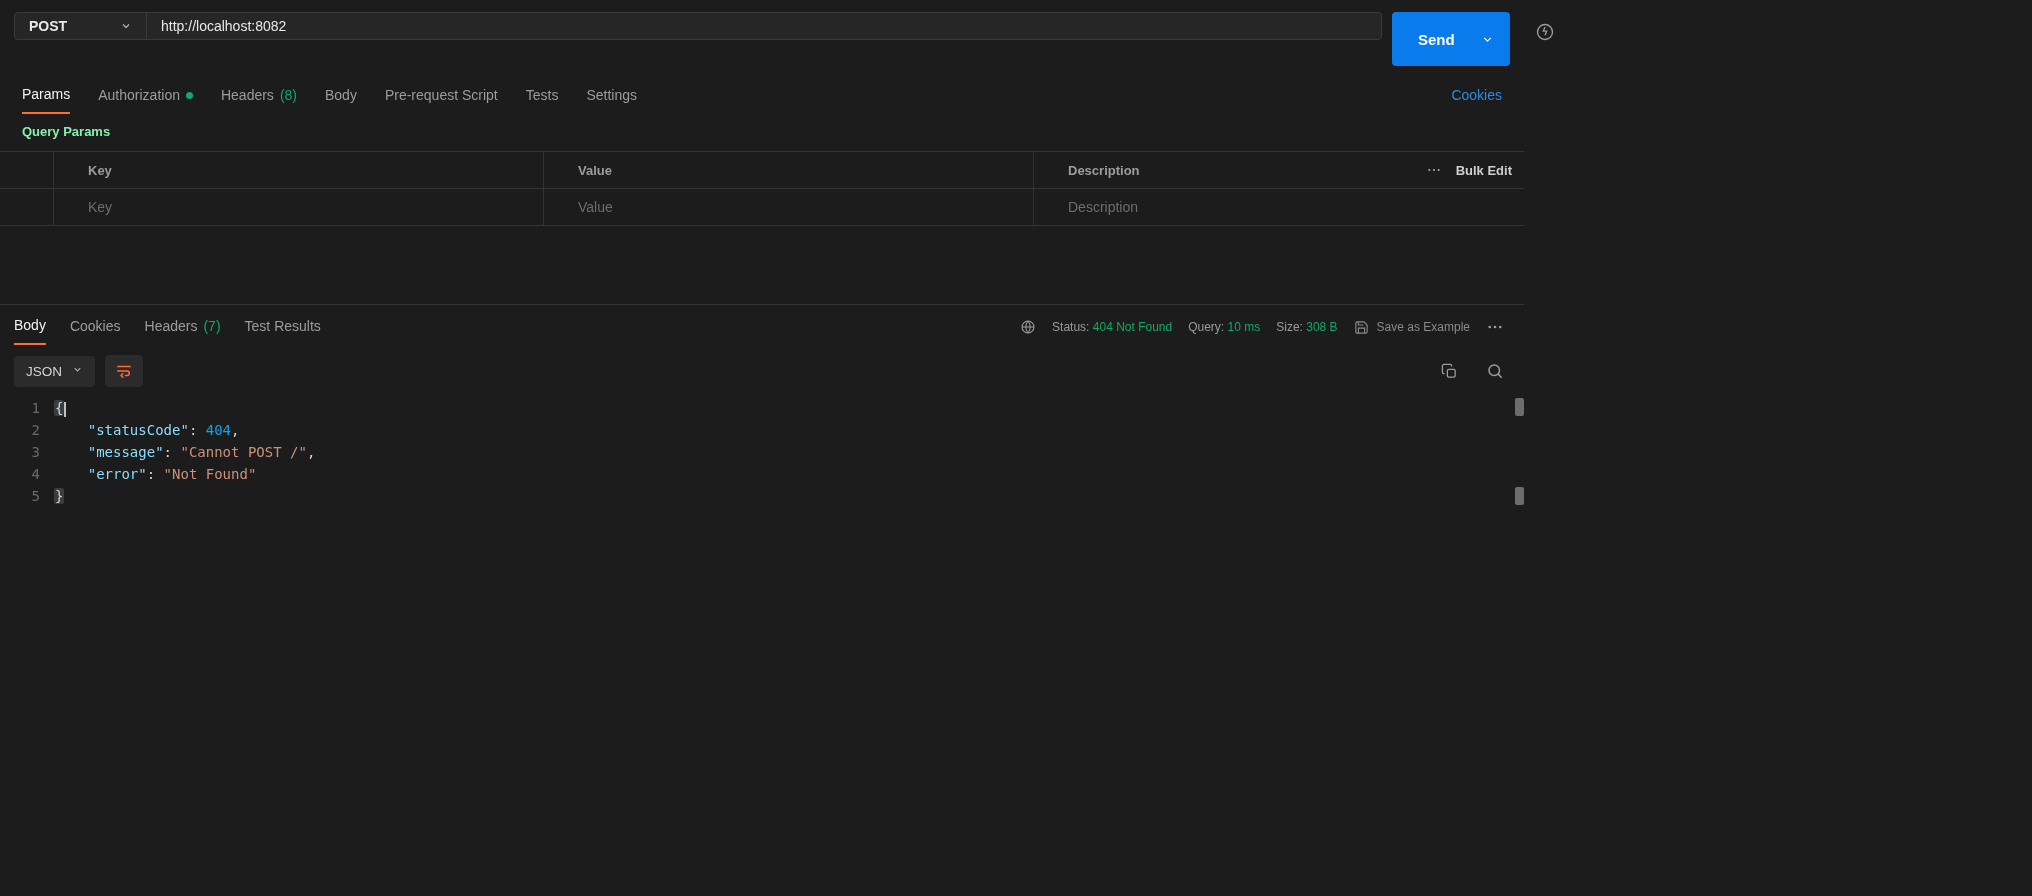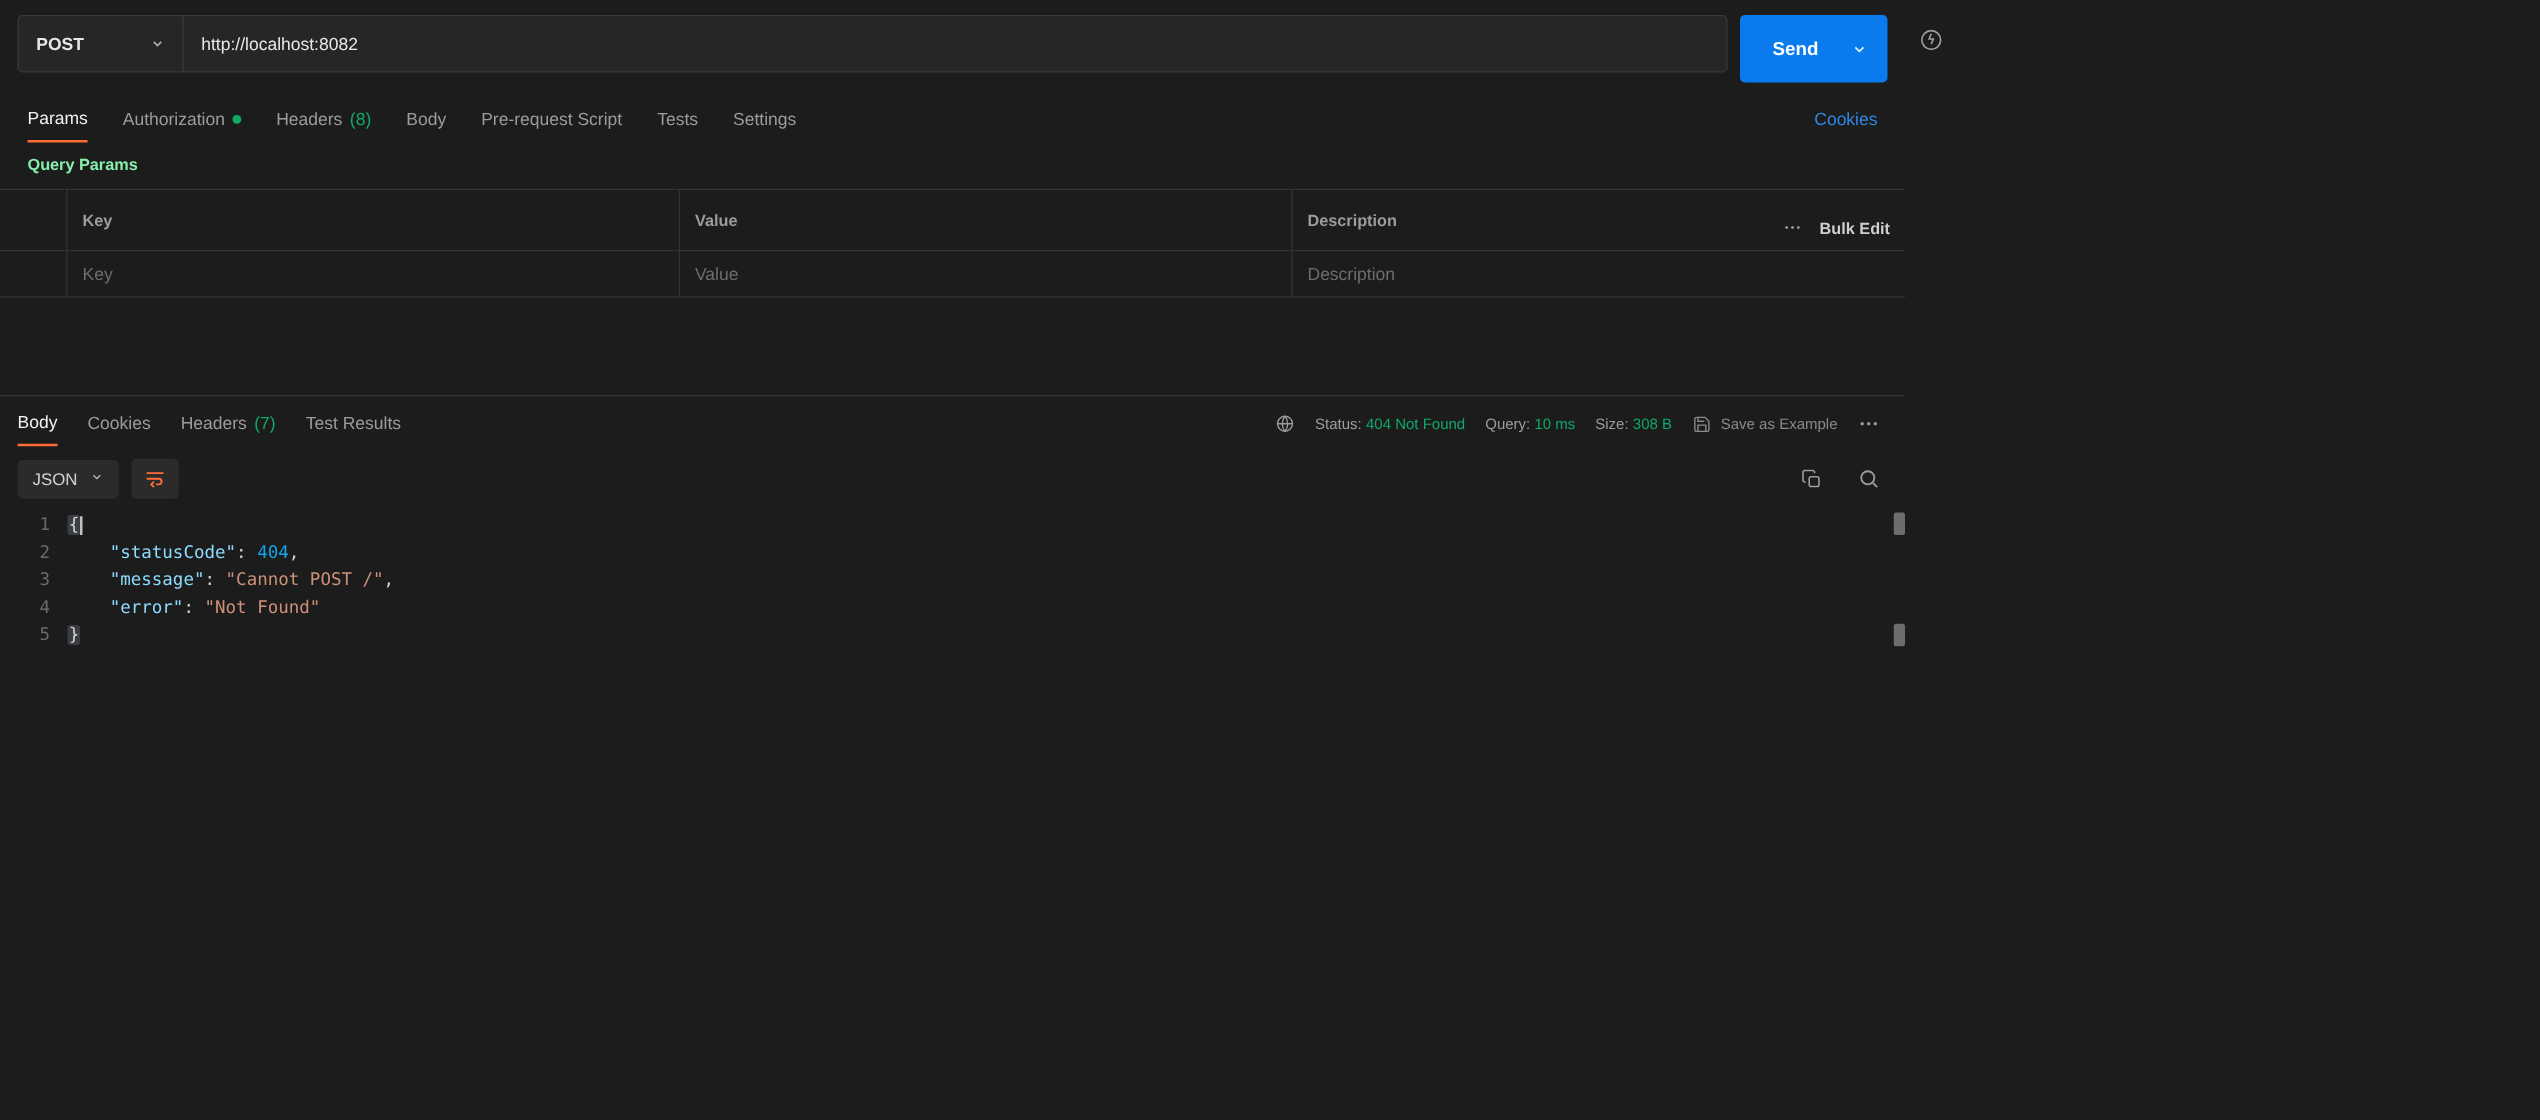--- a/index.html
+++ b/index.html
@@ -24,21 +24,21 @@
   gap: 10px;
   align-items: stretch;
   padding: 12px 14px 10px 14px;
 }
 .method-url {
   flex: 1;
   display: flex;
   border: 1px solid #3a3a3a;
   border-radius: 4px;
   background: #262626;
-  height: 46px;
+  height: 28px;
 }
 .method-select {
   display: flex;
   align-items: center;
   justify-content: space-between;
   gap: 8px;
   padding: 0 14px;
   border-right: 1px solid #3a3a3a;
   min-width: 132px;
   cursor: pointer;
@@ -95,26 +95,26 @@
   border-bottom: 2px solid #ff6c37;
 }
 .dot-green { width:7px; height:7px; border-radius:50%; background:#0fa968; display:inline-block; }
 .badge-green { color:#0fa968; }
 .cookies-link { margin-left:auto; color:#2f88e6; font-size:14px; cursor:pointer; padding: 6px 0 10px; }
 
 .subhdr { color:#86efac; font-size:13px; font-weight:600; padding: 10px 22px 12px; }
 
 
 .tbl { border-top:1px solid #333; }
-.thead, .trow { display:grid; grid-template-columns: 54px 1fr 1fr 1fr; }
+.thead, .trow { display:grid; grid-template-columns: 54px 1fr 1fr 1fr; gap: 22px; }
 .thead { border-bottom:1px solid #333; }
 .th { color:#9c9c9c; font-size:13px; font-weight:600; padding:10px 12px; border-right:1px solid #333; display:flex; align-items:center; }
 .th:last-child, .td:last-child { border-right:none; }
 .th.desc-head { display:flex; justify-content:space-between; align-items:center; }
-.th .actions { display:flex; gap:14px; align-items:center; color:#aaa;margin-top:12px; }
+.th .actions { display:flex; gap:14px; align-items:center; color:#aaa; }
 .trow { border-bottom:1px solid #333; }
 .td { border-right:1px solid #333; padding: 0; }
 .td input {
   width:100%; background:transparent; border:none; outline:none;
   color:#d4d4d4; font-size:14px; padding:10px 12px;
 }
 .td input::placeholder { color:#6d6d6d; }
 .td.chk { display:flex; align-items:center; justify-content:center; }
 
 

